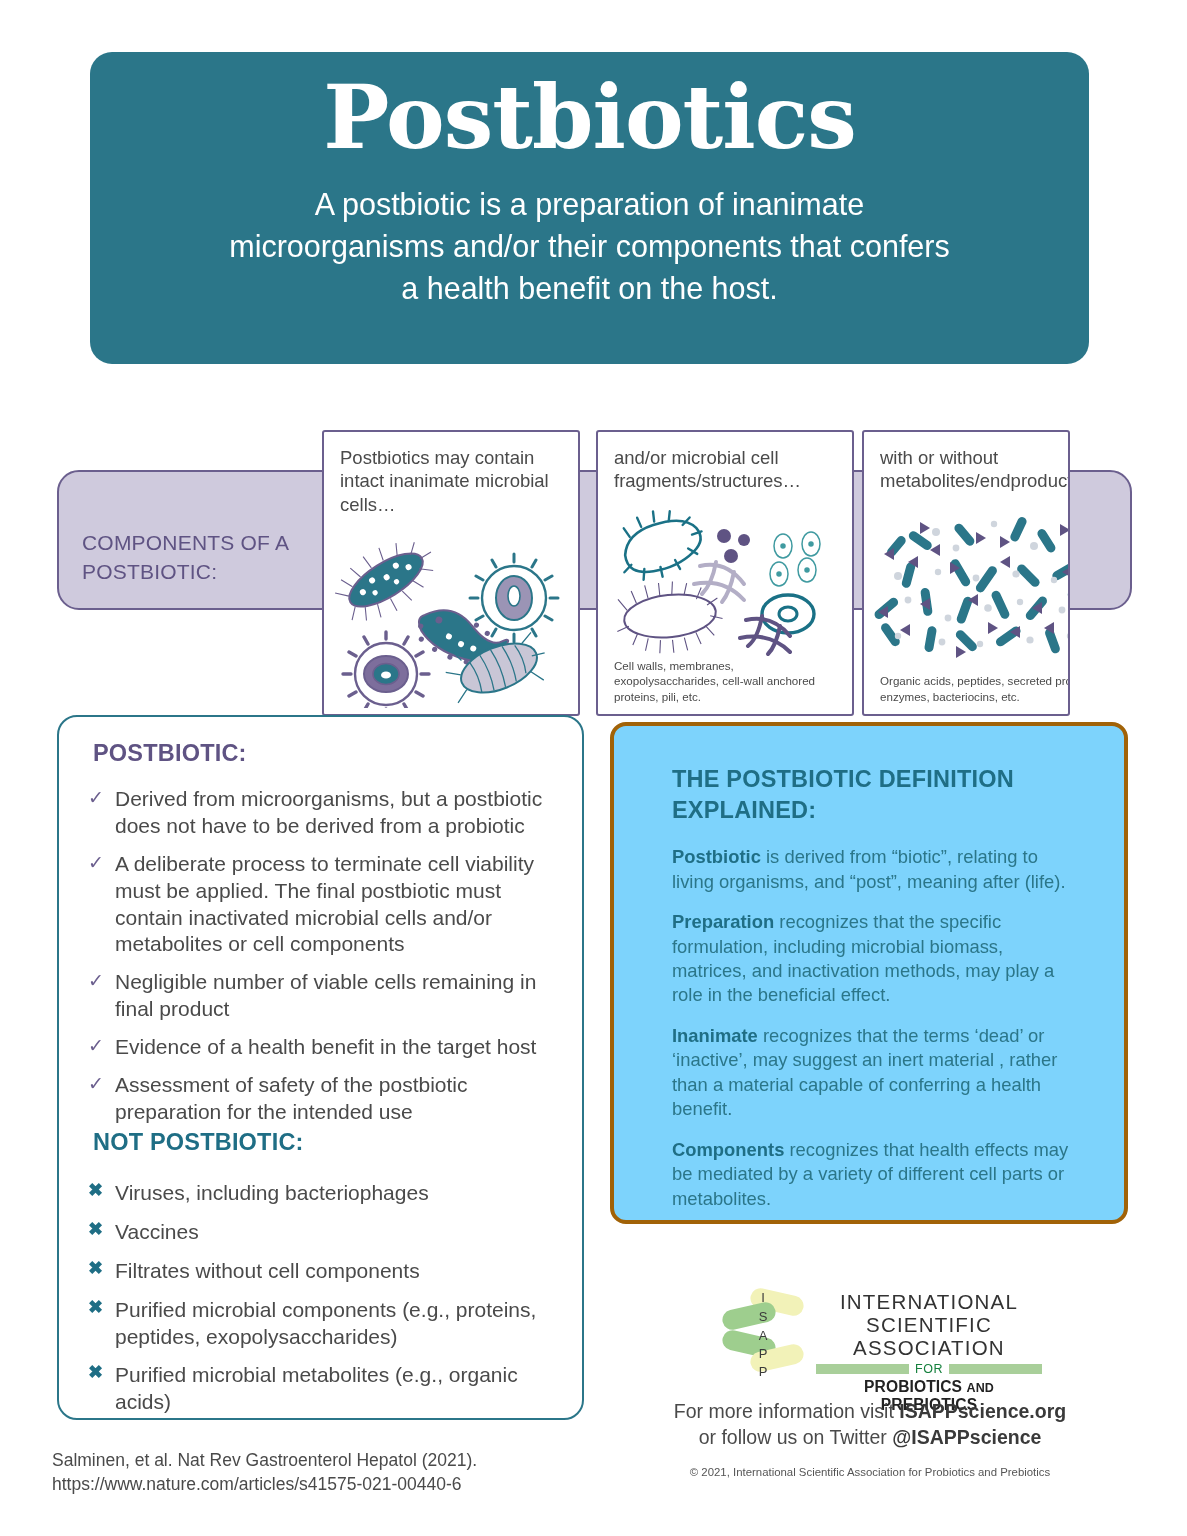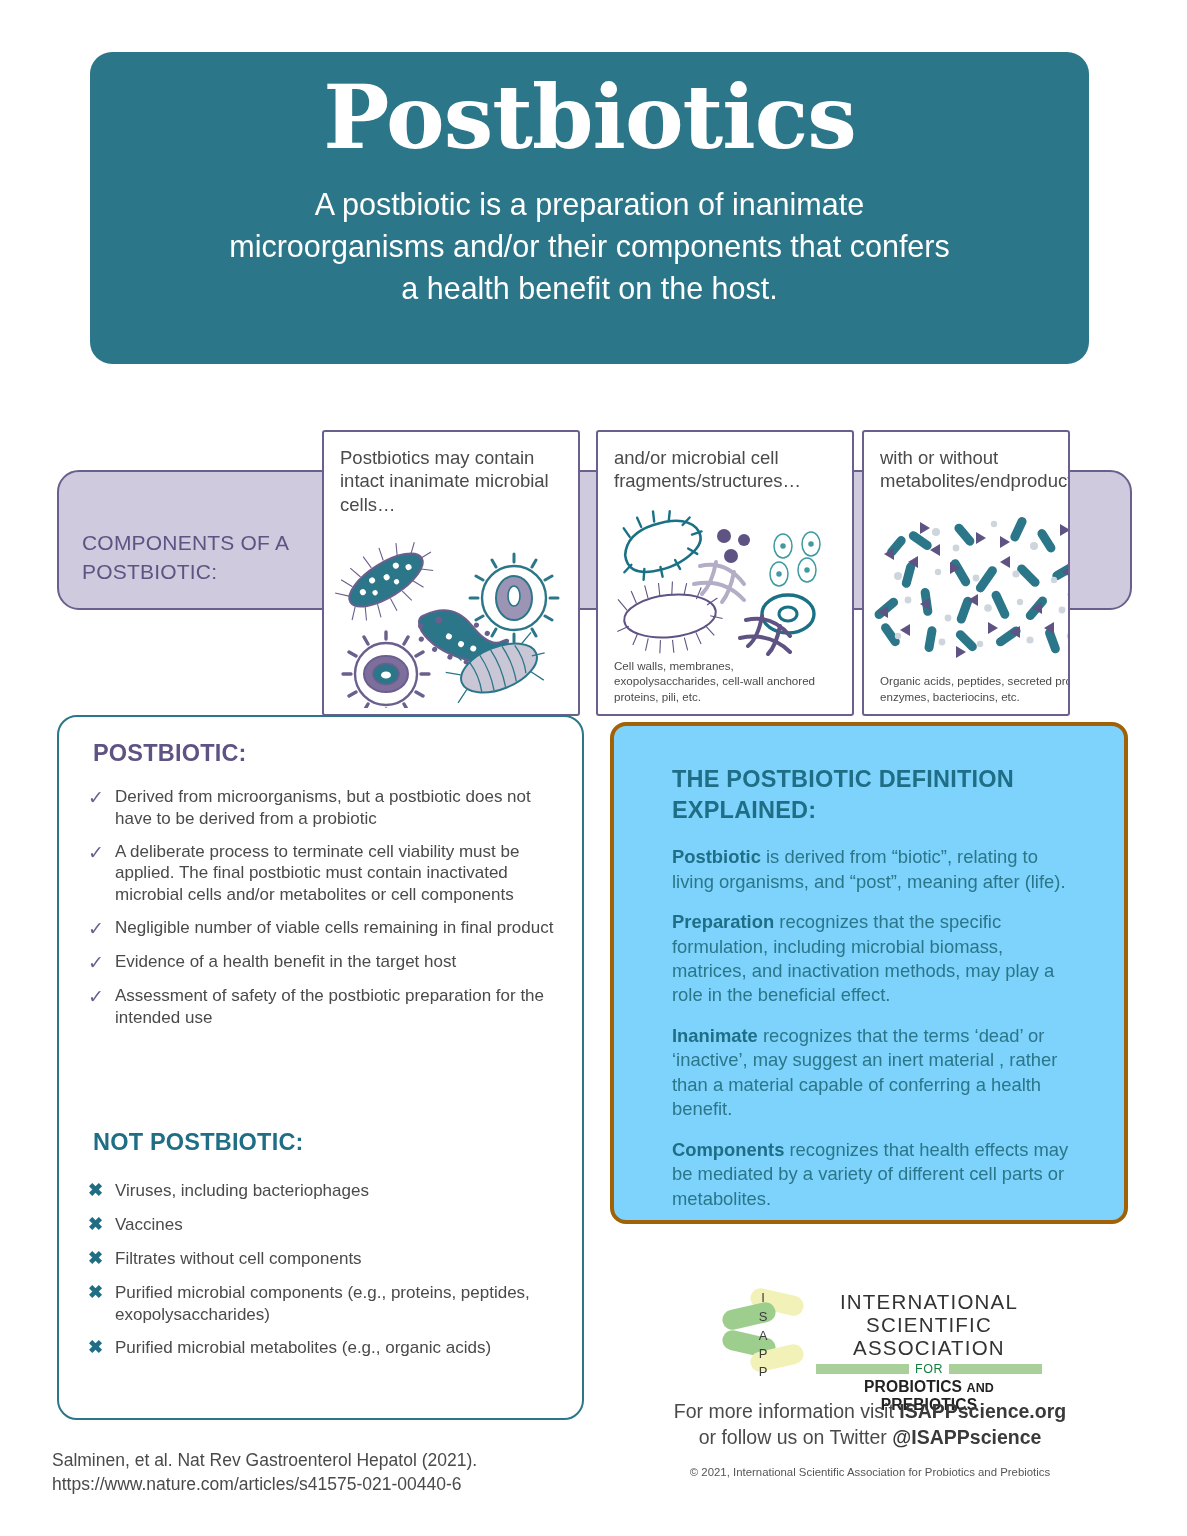--- a/index.html
+++ b/index.html
@@ -75,21 +75,21 @@
   .list{position:absolute;left:88px;width:470px;}
   .list-pos{top:786px;}
   .list-neg{top:1180px;}
   .li{display:flex;margin-bottom:11px;}
   .li-neg{margin-bottom:12px;}
   .mk{
     width:27px;flex:0 0 27px;font-size:19px;line-height:1.22;
   }
   .mk-check{color:#6b5f8e;}
   .mk-x{color:#1f6e85;font-weight:700;font-size:18px;}
-  .li-txt{font-size:17px;line-height:1.28;color:#4a4a4a;}
+  .li-txt{font-size:21px;line-height:1.28;color:#4a4a4a;}
 
   
   .right-panel{
     position:absolute;left:610px;top:722px;width:518px;height:502px;
     background:#7dd3fc;border:4px solid #a16207;border-radius:16px;
     box-sizing:border-box;padding:38px 42px 0 58px;
   }
   .rp-title{
     color:#1f6e85;font-weight:700;font-size:23.5px;line-height:1.3;
     letter-spacing:.2px;margin-bottom:20px;

